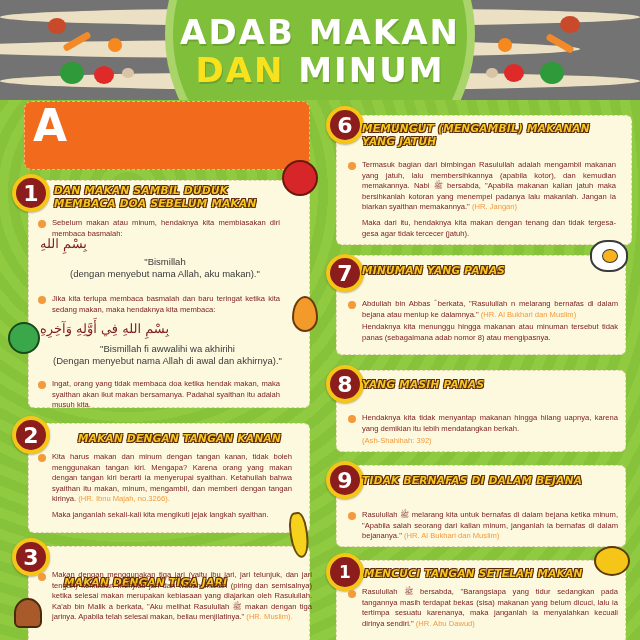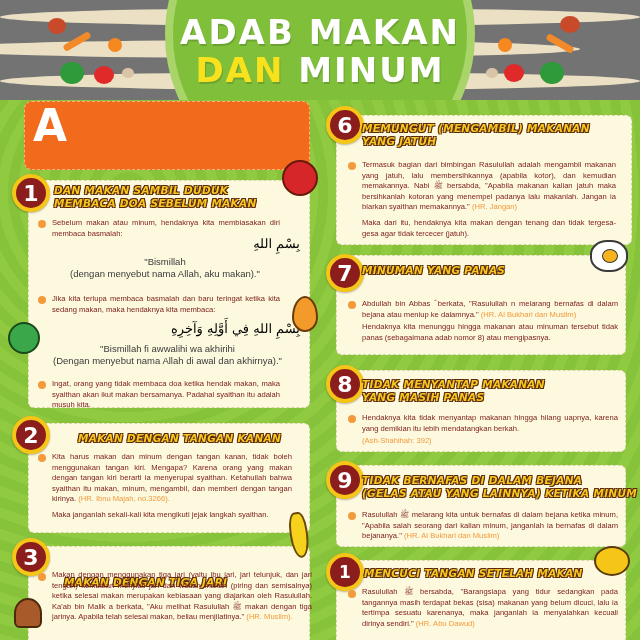--- a/index.html
+++ b/index.html
@@ -69,21 +69,21 @@
     letter-spacing: 0.3px; text-transform: uppercase;
   }
   .txt {
     position: absolute; color: #7a1a1a; font-size: 7.6px; line-height: 10.6px;
     font-family: "Liberation Sans", sans-serif; text-align: justify;
   }
   .bullet {
     position: absolute; width: 8px; height: 8px; border-radius: 50%; background: #f29a3c;
   }
   .ref { color: #f29a3c; }
-  .arabic { position: absolute; color: #000000; font-family: "DejaVu Serif", serif; font-size: 13px; text-align: right; }
+  .arabic { position: absolute; color: #7f1d1d; font-family: "DejaVu Serif", serif; font-size: 13px; text-align: left; }
   .quote { position: absolute; color: #3a3a3a; font-size: 9.5px; line-height: 12px; text-align: center; }
   .deco { position: absolute; }
 </style>
 </head>
 <body>
 
 <div class="bg-green"></div>
 
 <div class="header">
   <div class="wave" style="top:8px;"></div>
@@ -183,32 +183,30 @@
 <div class="bullet" style="left:348px;top:301px;"></div>
 <div class="txt" style="left:362px;top:299px;width:256px;">
   <span>Abdullah bin Abbas ؓ berkata, "Rasulullah n melarang bernafas di dalam bejana atau meniup ke dalamnya."</span>
   <span class="ref">(HR. Al Bukhari dan Muslim)</span>
 </div>
 <div class="txt" style="left:362px;top:322px;width:256px;">Hendaknya kita menunggu hingga makanan atau minuman tersebut tidak panas (sebagaimana adab nomor 8) atau mengipasnya.</div>
 
 <div class="card" style="left:336px;top:370px;width:290px;height:82px;"></div>
 <div class="num" style="left:326px;top:365px;">8</div>
 <div class="ctitle" style="left:362px;top:378px;">
-  <div>TIDAK MENYANTAP MAKANAN</div>
   <div>YANG MASIH PANAS</div>
 </div>
 <div class="bullet" style="left:348px;top:415px;"></div>
 <div class="txt" style="left:362px;top:413px;width:256px;">Hendaknya kita tidak menyantap makanan hingga hilang uapnya, karena yang demikian itu lebih mendatangkan berkah.</div>
 <div class="txt ref" style="left:362px;top:436px;width:200px;">(Ash-Shahihah: 392)</div>
 
 <div class="card" style="left:336px;top:465px;width:290px;height:82px;"></div>
 <div class="num" style="left:326px;top:461px;">9</div>
 <div class="ctitle" style="left:362px;top:474px;">
   <div>TIDAK BERNAFAS DI DALAM BEJANA</div>
-  <div>(GELAS ATAU YANG LAINNYA) KETIKA MINUM</div>
 </div>
 <div class="bullet" style="left:348px;top:512px;"></div>
 <div class="txt" style="left:362px;top:510px;width:256px;">
   <span>Rasulullah ﷺ melarang kita untuk bernafas di dalam bejana ketika minum, "Apabila salah seorang dari kalian minum, janganlah ia bernafas di dalam bejananya."</span>
   <span class="ref">(HR. Al Bukhari dan Muslim)</span>
 </div>
 
 <div class="card" style="left:336px;top:560px;width:290px;height:90px;"></div>
 <div class="num small" style="left:326px;top:553px;">1</div>
 <div class="ctitle" style="left:364px;top:567px;">

